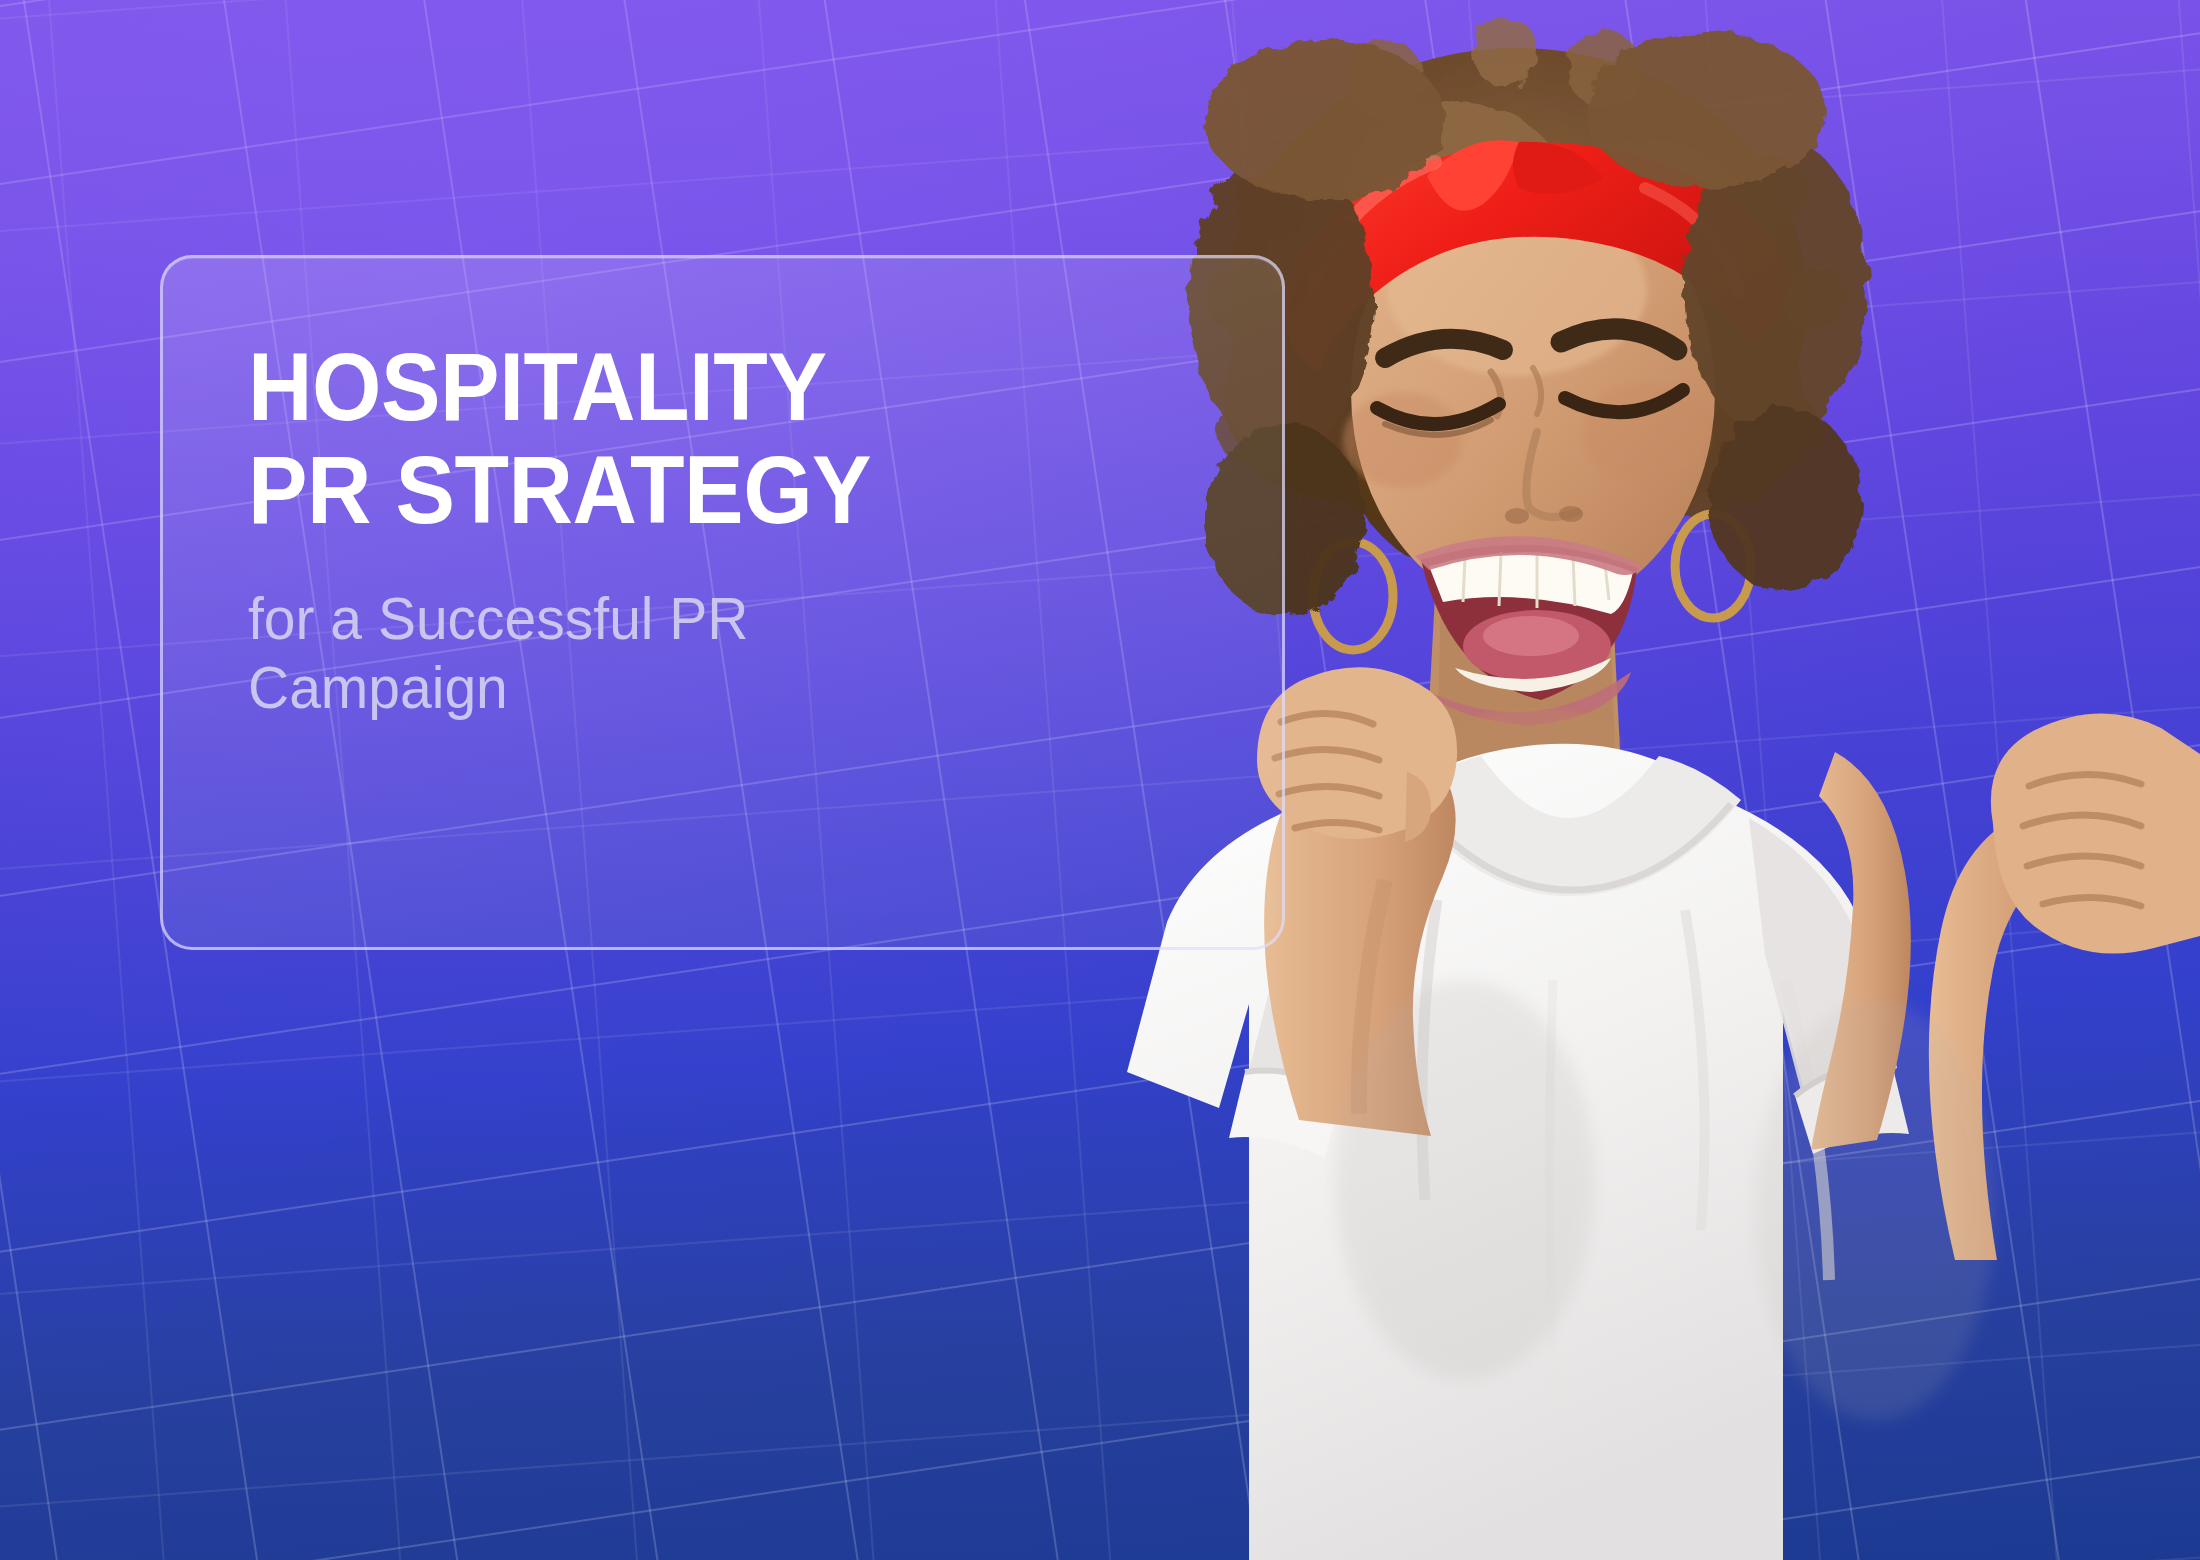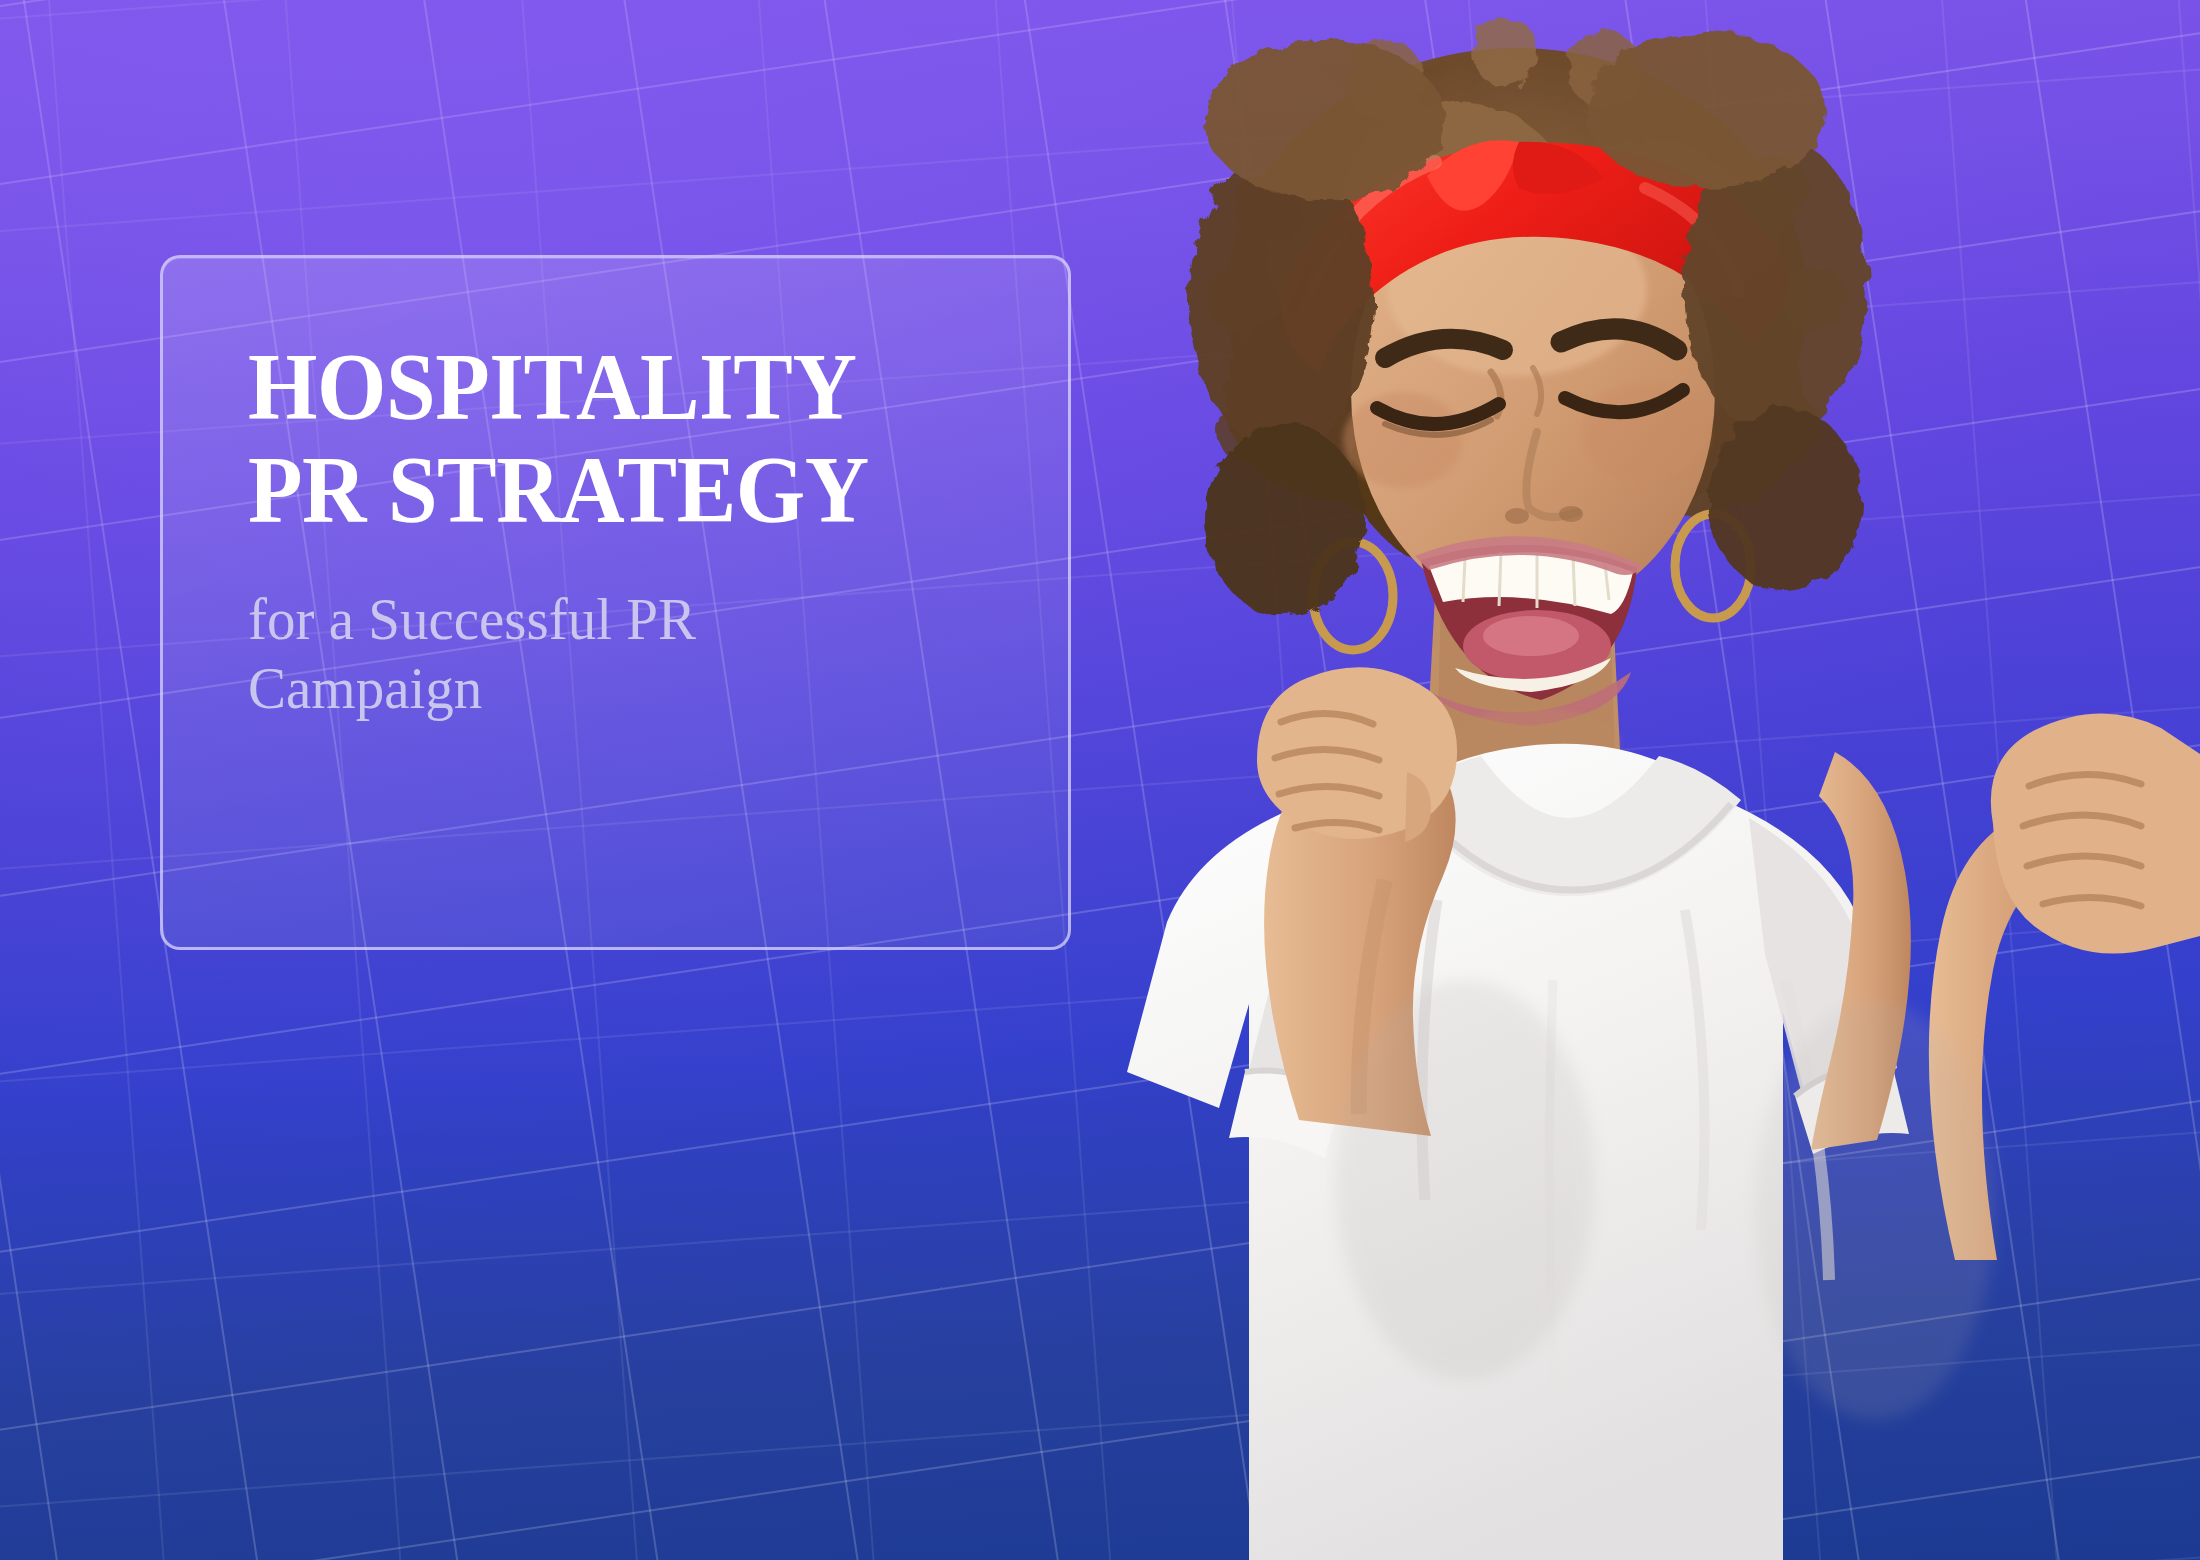--- a/index.html
+++ b/index.html
@@ -33,28 +33,27 @@
     opacity:.85;
   }
   .vignette{
     position:absolute;inset:0;
     background:radial-gradient(120% 90% at 22% 18%, rgba(150,110,255,.26) 0%, rgba(0,0,0,0) 62%);
     pointer-events:none;
   }
 
   
   #glass-card{
-    position:absolute;left:160px;top:255px;width:911px;height:695px;
-    border-radius:20px;
+    position:absolute;left:160px;top:255px;width:1125px;height:695px;
+    border-radius:32px;
     border:3px solid rgba(224,219,252,.70);
     background:linear-gradient(160deg, rgba(255,255,255,.155) 0%, rgba(255,255,255,.10) 45%, rgba(255,255,255,.055) 100%);
     box-shadow:inset 0 1px 0 rgba(255,255,255,.18);
     box-sizing:border-box;
     overflow:hidden;
-    font-family:Liberation Serif, serif;
   }
   .card-inner{
     position:absolute;left:85px;top:78px;right:60px;
   }
   #headline{
     margin:0;
     color:#FFFFFF;
     font-size:96px;
     line-height:1.07;
     font-weight:700;

